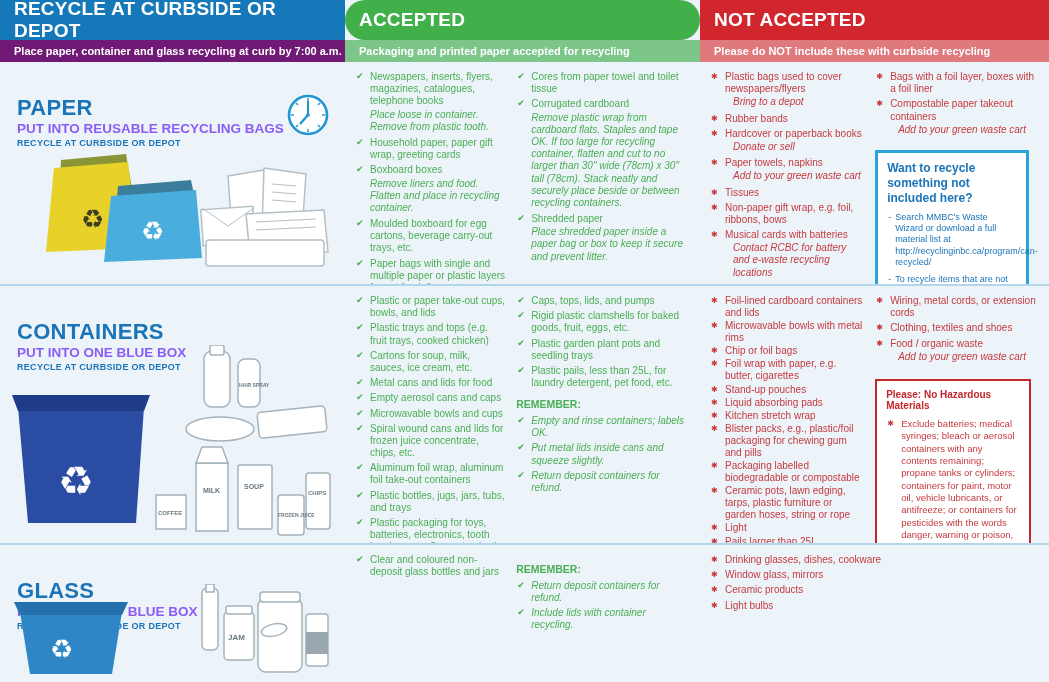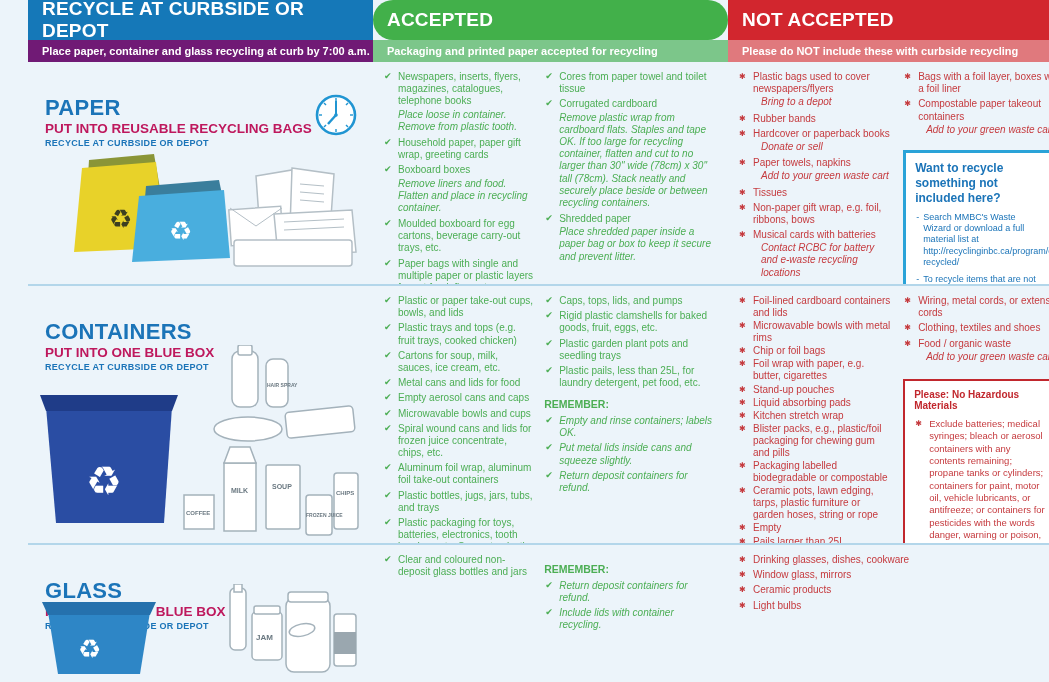--- a/index.html
+++ b/index.html
@@ -3,38 +3,37 @@
 <meta charset="utf-8">
 <style>
   * { margin:0; padding:0; box-sizing:border-box; }
   html,body { background:#fff; }
   body { font-family:"Liberation Sans", sans-serif; }
   .poster{
     width:1049px; height:682px; background:#ecf4fa; position:relative; overflow:hidden;
     display:grid;
     grid-template-columns:345px 355px 349px;
     grid-template-rows:40px 22px 224px 259px 137px;
-    padding-left:28px;
   }
   
   .band{ color:#fff; display:flex; align-items:center; overflow:hidden; }
   .band-title{ font-size:19px; font-weight:bold; letter-spacing:.2px; padding-left:14px; }
   .band-sub{ font-size:11px; font-weight:bold; padding-left:14px; }
   .bg-blue-dark{ background:#1578b8; }
   .bg-blue-light{ background:#701a75; }
   .bg-green{ background:#42b04a;border-radius:20px; }
   .bg-green-light{ background:#7cc68a; }
   .bg-red{ background:#d2262e; }
   .bg-red-light{ background:#e0797d; }
   
   .cell{ position:relative; overflow:hidden; }
   .row-div{ border-bottom:2px solid #b3d6ea; }
   .left-cell{ padding:10px 10px 0 17px;margin-top:24px; }
   .sec-title{ font-size:22px; font-weight:bold; color:#1b74b8; letter-spacing:.3px; line-height:1.05; }
-  .sec-sub{ font-size:13.5px; font-weight:bold; color:#be185d; margin-top:2px; }
+  .sec-sub{ font-size:13.5px; font-weight:bold; color:#8b5cf6; margin-top:2px; }
   .sec-note{ font-size:9px; font-weight:bold; color:#1b74b8; letter-spacing:.3px; margin-top:2px; }
   .cols{ display:flex; padding:9px 2px 0 10px; }
   .subcol{ padding-right:10px; }
   .mid .subcol:first-child{ width:47%; } .mid .subcol:last-child{ width:53%; }
   .rgt .subcol:first-child{ width:49%; } .rgt .subcol:last-child{ width:51%; }
   
   .list{ font-size:10px; line-height:1.22; }
   .green{ color:#4cae54; }
   .red{ color:#c53a3e; }
   .li{ position:relative; padding-left:15px; margin-bottom:3px; }
@@ -239,21 +238,21 @@
           <div class="li"><span class="bullet">✱</span><span class="li-text">Foil-lined cardboard containers and lids</span></div>
           <div class="li"><span class="bullet">✱</span><span class="li-text">Microwavable bowls with metal rims</span></div>
           <div class="li"><span class="bullet">✱</span><span class="li-text">Chip or foil bags</span></div>
           <div class="li"><span class="bullet">✱</span><span class="li-text">Foil wrap with paper, e.g. butter, cigarettes</span></div>
           <div class="li"><span class="bullet">✱</span><span class="li-text">Stand-up pouches</span></div>
           <div class="li"><span class="bullet">✱</span><span class="li-text">Liquid absorbing pads</span></div>
           <div class="li"><span class="bullet">✱</span><span class="li-text">Kitchen stretch wrap</span></div>
           <div class="li"><span class="bullet">✱</span><span class="li-text">Blister packs, e.g., plastic/foil packaging for chewing gum and pills</span></div>
           <div class="li"><span class="bullet">✱</span><span class="li-text">Packaging labelled biodegradable or compostable</span></div>
           <div class="li"><span class="bullet">✱</span><span class="li-text">Ceramic pots, lawn edging, tarps, plastic furniture or garden hoses, string or rope</span></div>
-          <div class="li"><span class="bullet">✱</span><span class="li-text">Empty</span></div>
+          <div class="li"><span class="bullet">✱</span><span class="li-text">Light</span></div>
           <div class="li"><span class="bullet">✱</span><span class="li-text">Pails larger than 25L</span></div>
         </div>
     </div>
     <div class="subcol">
       <div class="list red">
           <div class="li"><span class="bullet">✱</span><span class="li-text">Wiring, metal cords, or extension cords</span></div>
           <div class="li"><span class="bullet">✱</span><span class="li-text">Clothing, textiles and shoes</span></div>
           <div class="li"><span class="bullet">✱</span><span class="li-text">Food / organic waste</span><div class="li-note">Add to your green waste cart</div></div>
         </div>
       <div class="hazardbox">

